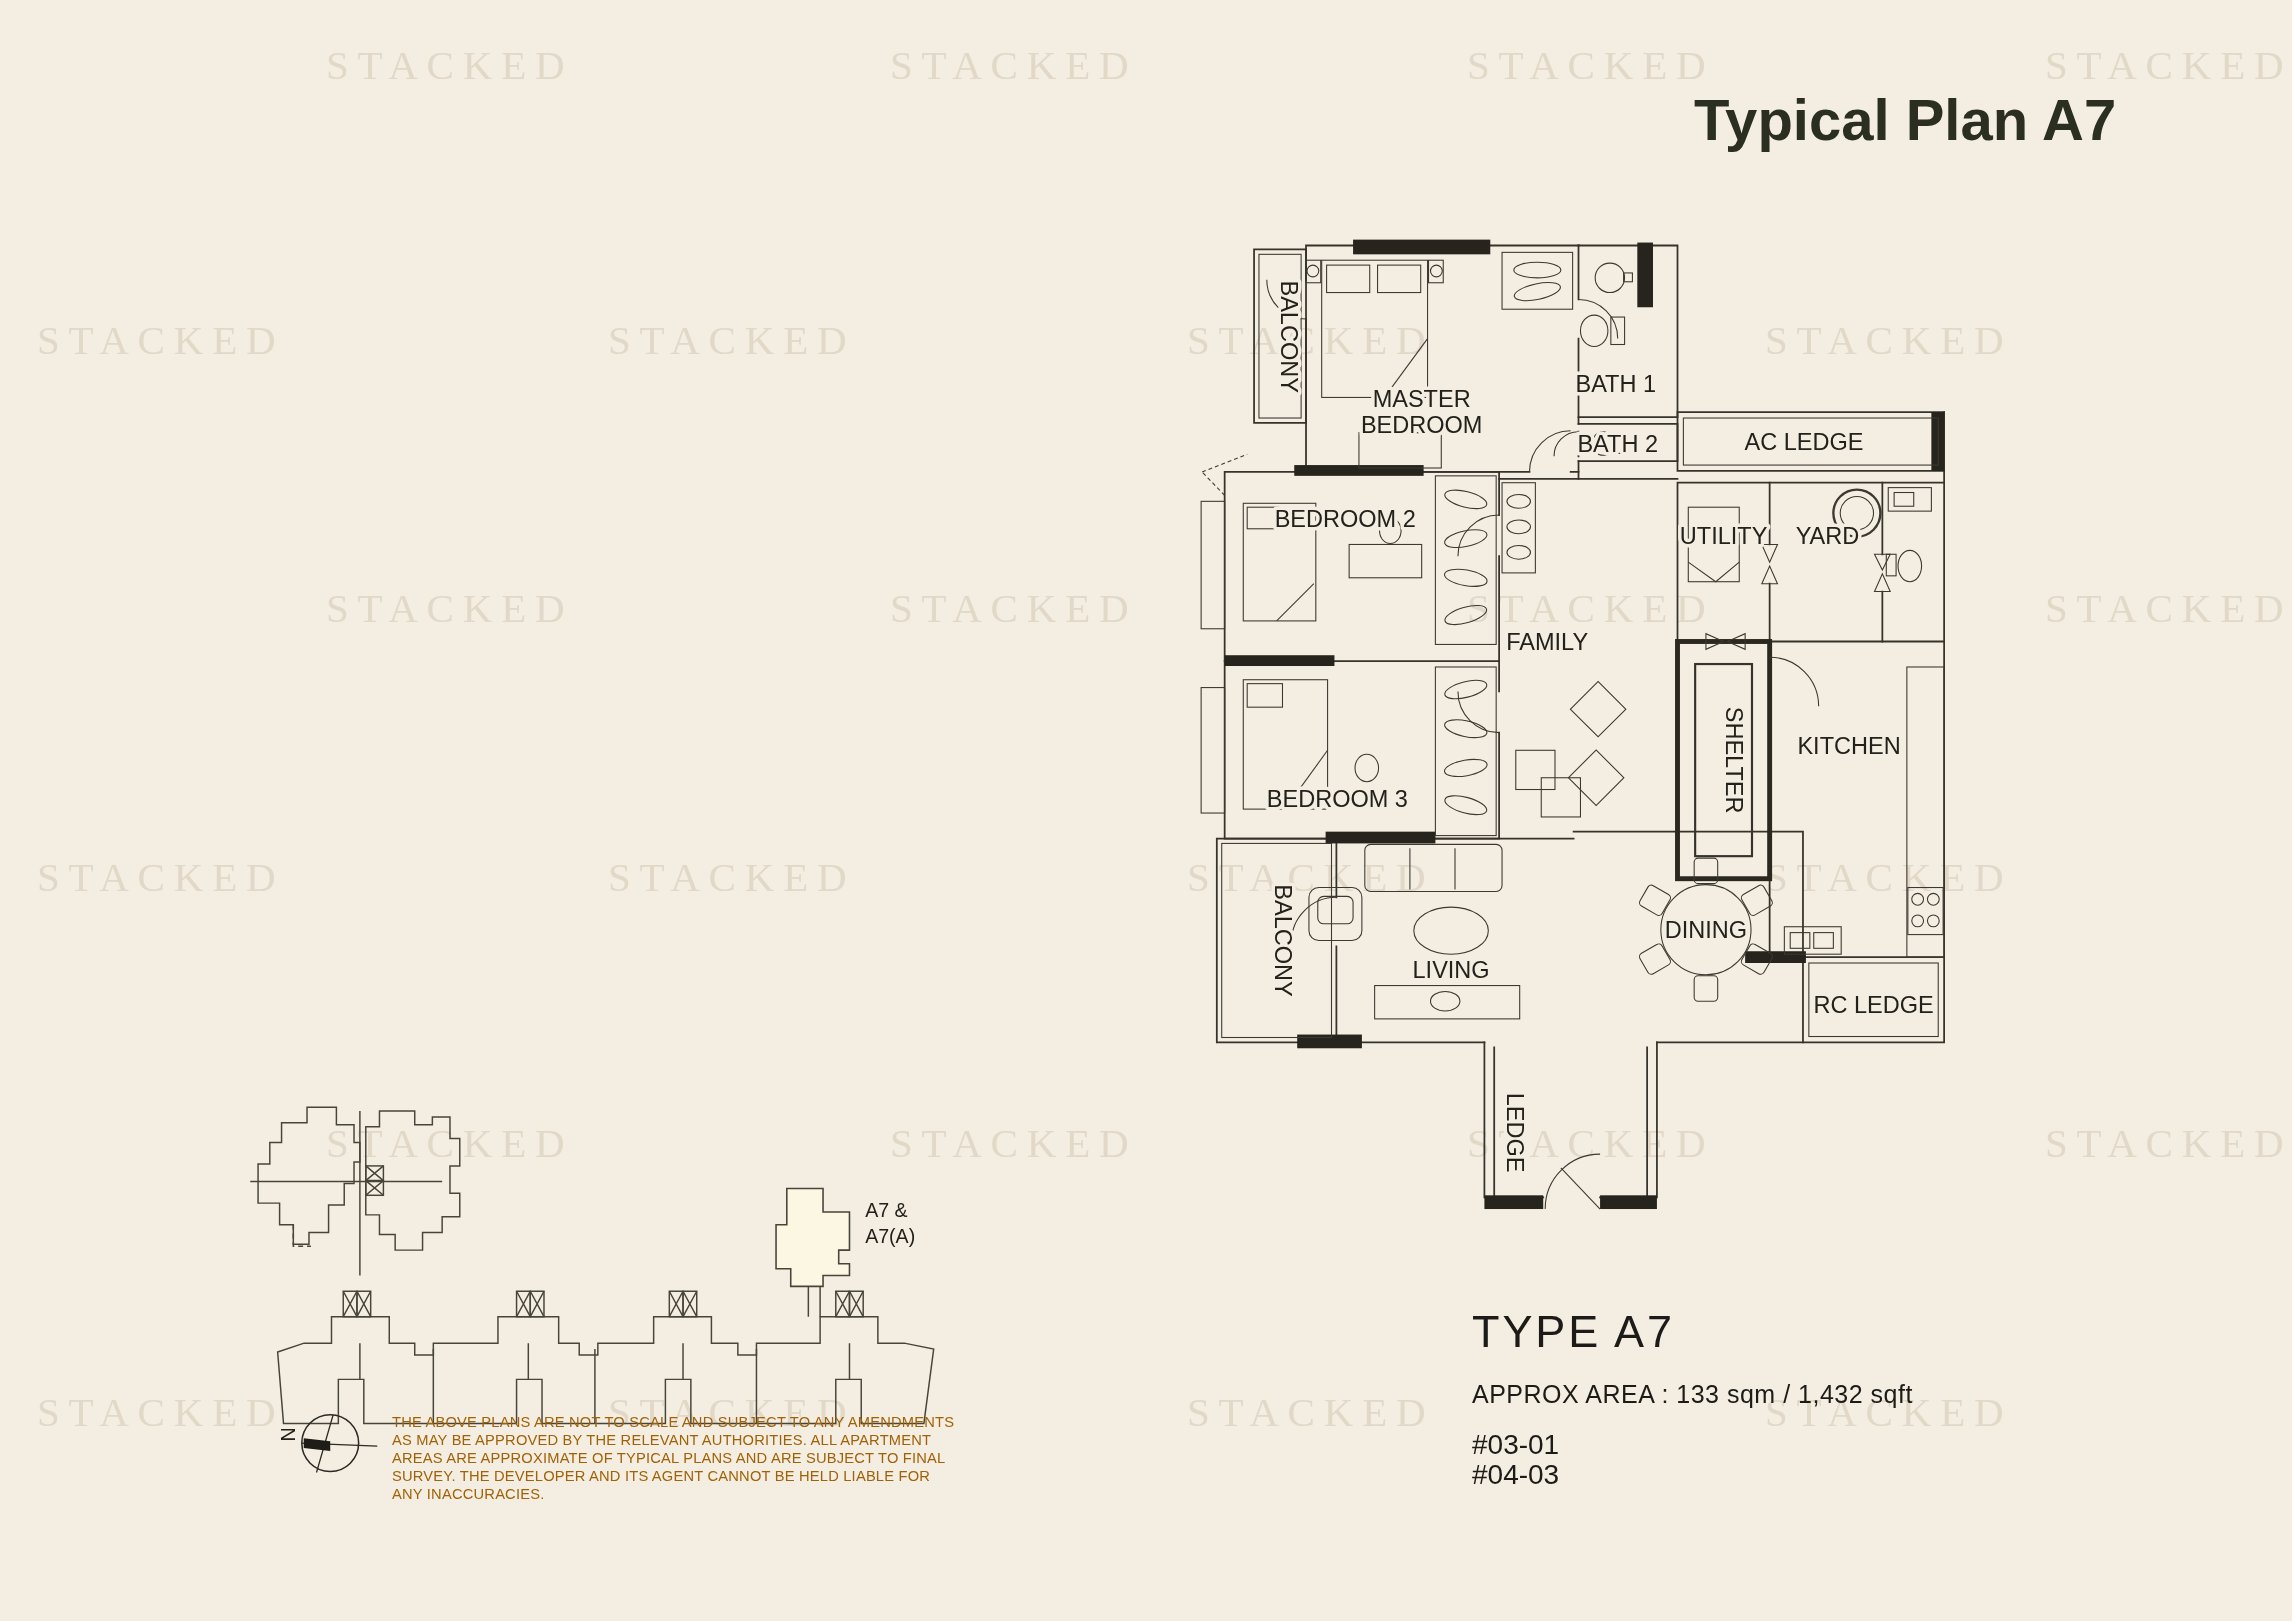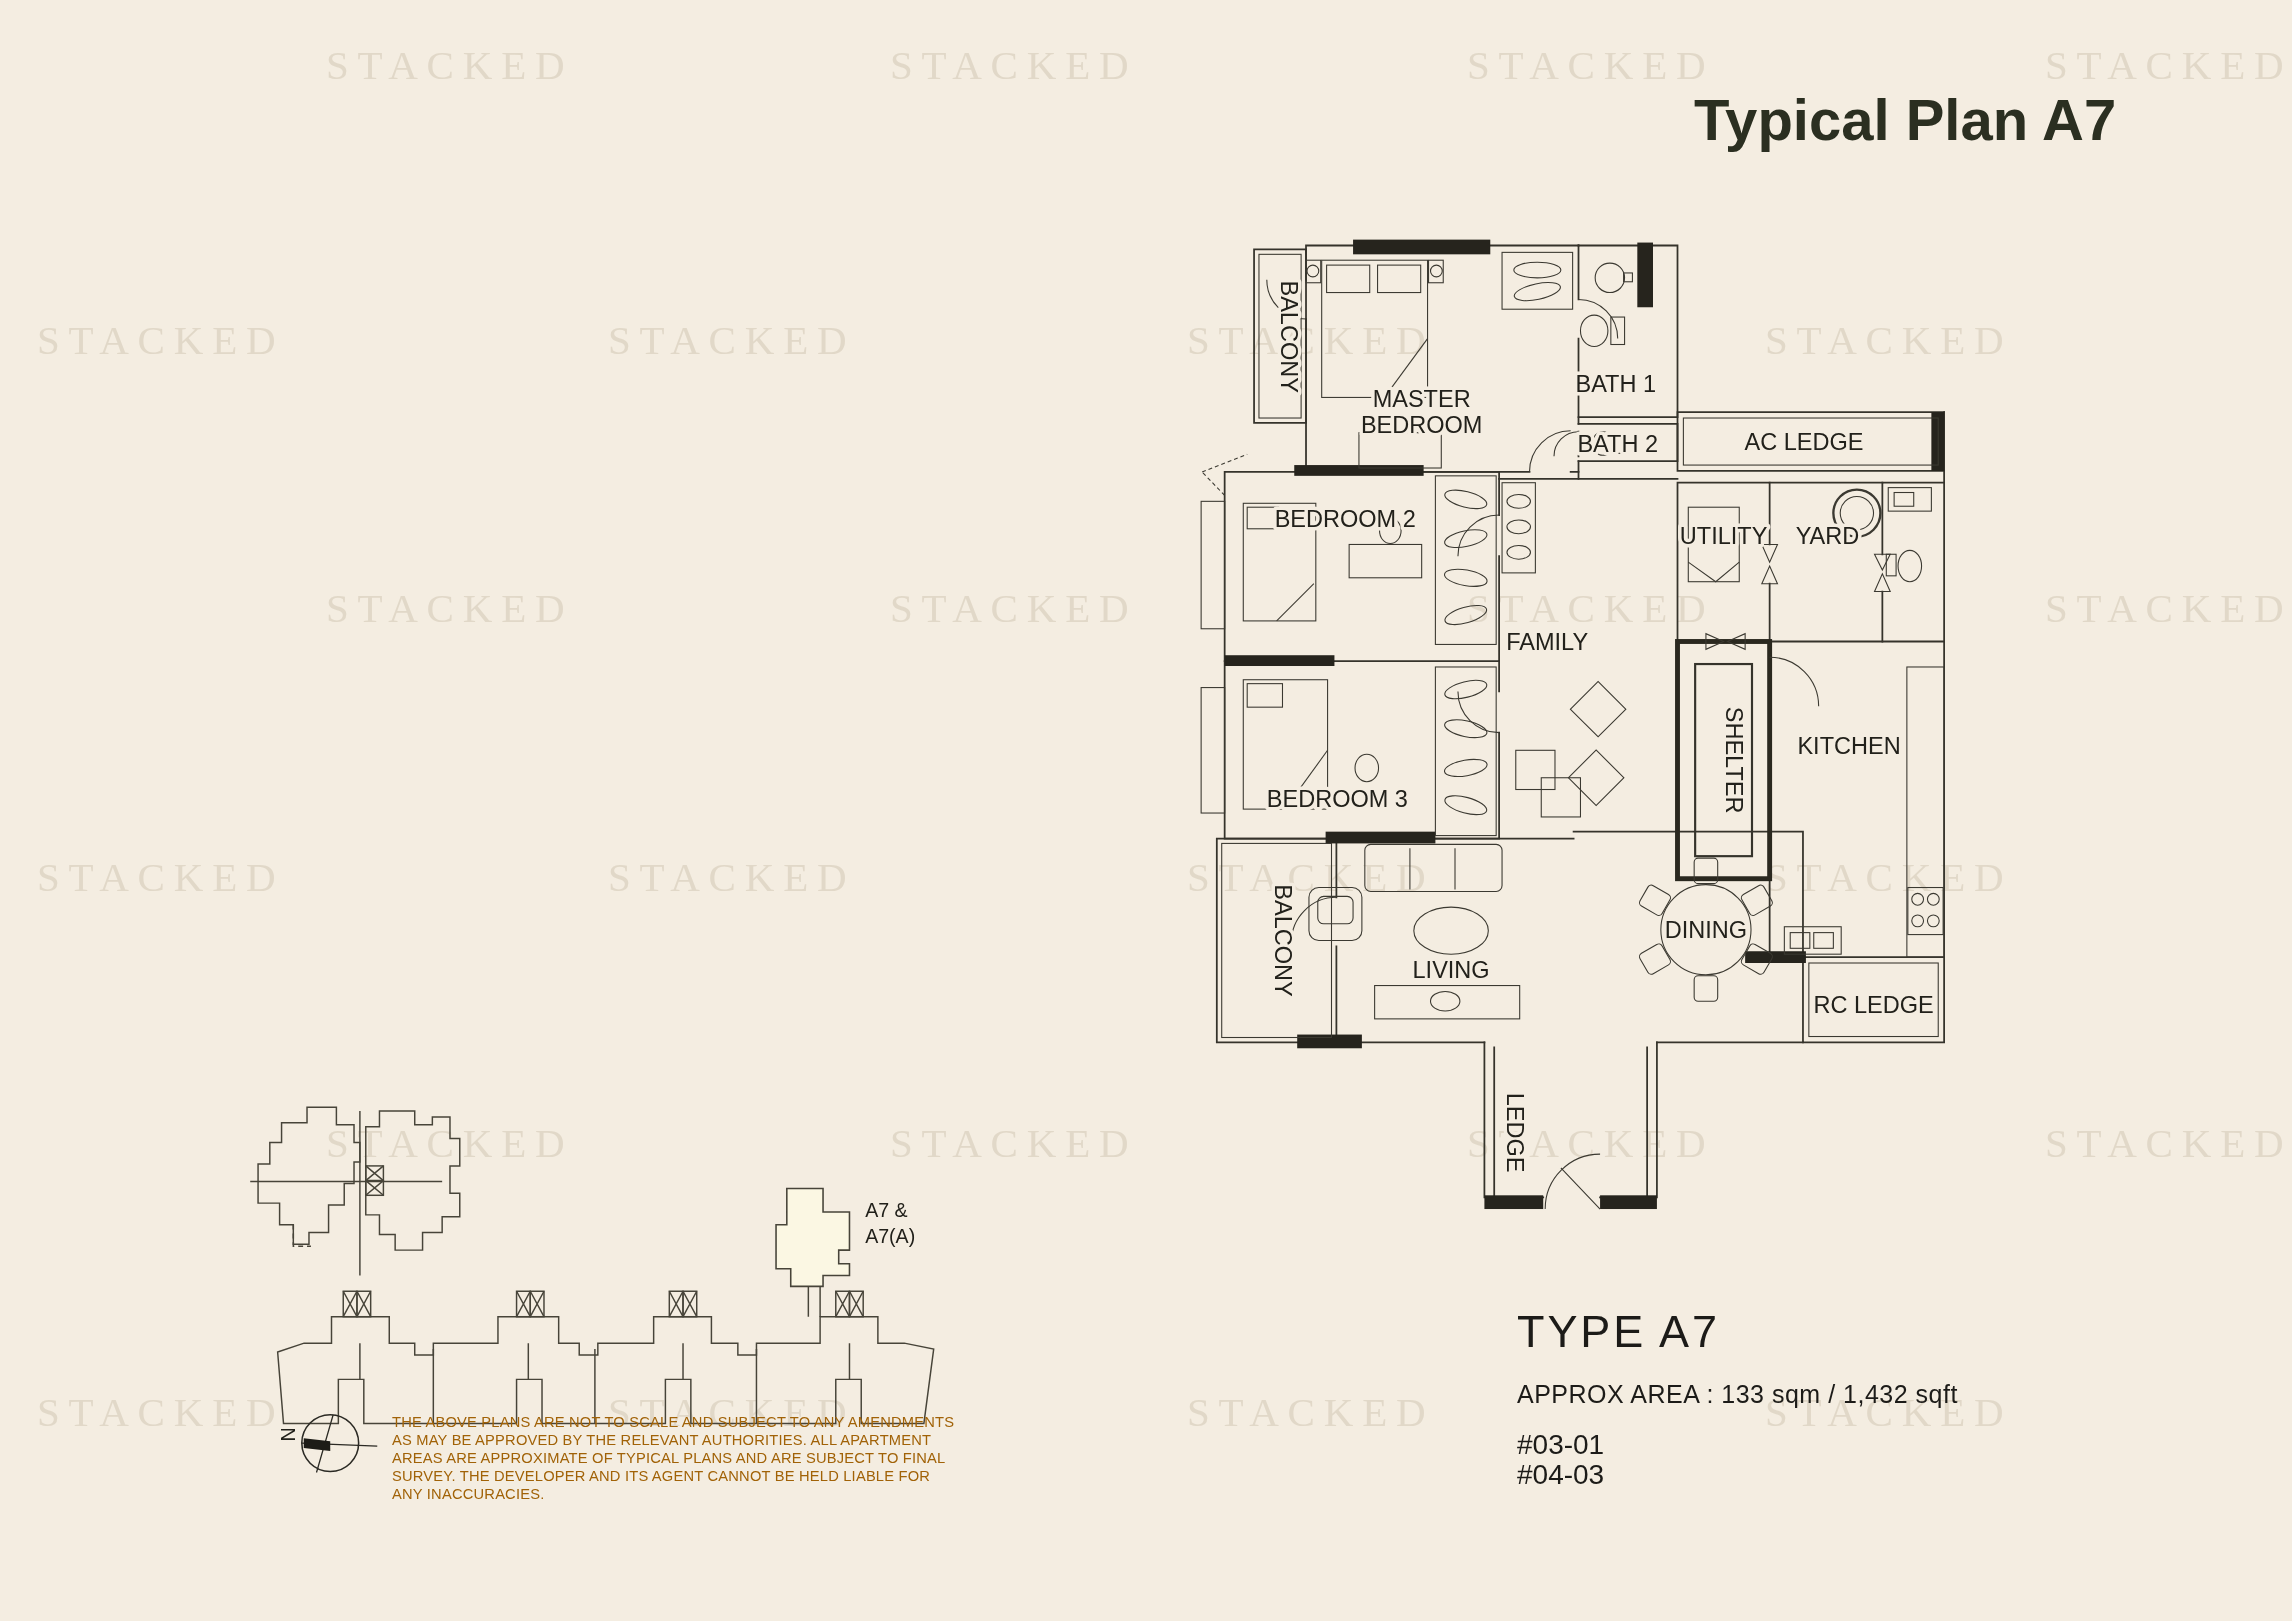--- a/index.html
+++ b/index.html
@@ -38,21 +38,21 @@
     font-family:"Liberation Sans",sans-serif;font-size:20px;fill:#21201a;text-anchor:start;
   }
   .nlabel{font-family:"Liberation Sans",sans-serif;font-size:20px;fill:#21201a;text-anchor:middle;}
   .siteline{stroke:#474439;stroke-width:1.5;fill:none;stroke-linejoin:miter;}
   .sitehl{fill:#fbf7e3;stroke:#474439;stroke-width:1.6;}
   
   .disclaimer{
     position:absolute;left:392px;top:1413px;width:564px;
     font-size:14.7px;line-height:18px;color:#a16207;letter-spacing:0.2px;
   }
-  .summary{position:absolute;left:1472px;top:1306px;color:#1c1b18;margin-left:45px;}
+  .summary{position:absolute;left:1472px;top:1306px;color:#1c1b18;}
   .summary .type{font-size:45px;letter-spacing:2.9px;margin:0 0 21.6px 0;font-weight:400;}
   .summary .area{font-size:25px;letter-spacing:0.5px;margin:0 0 21.6px 0;}
   .summary .unit{font-size:28px;line-height:30px;}
 </style>
 </head>
 <body style="background: rgb(244, 237, 225);">
 
 <div id="watermark-layer">
     <span class="wm" style="left: 326px; top: 41px; color: rgb(225, 216, 200);">STACKED</span>
     <span class="wm" style="left: 890px; top: 41px; color: rgb(225, 216, 200);">STACKED</span>

